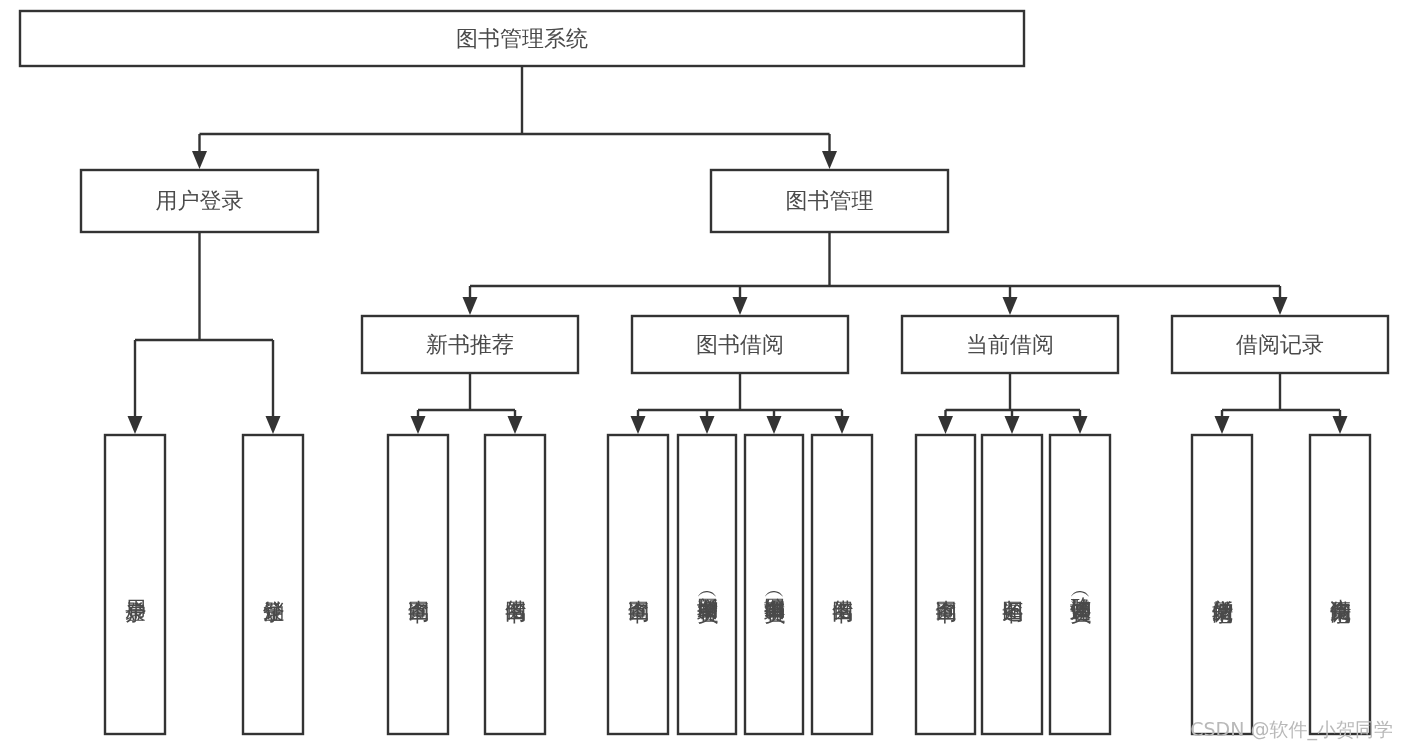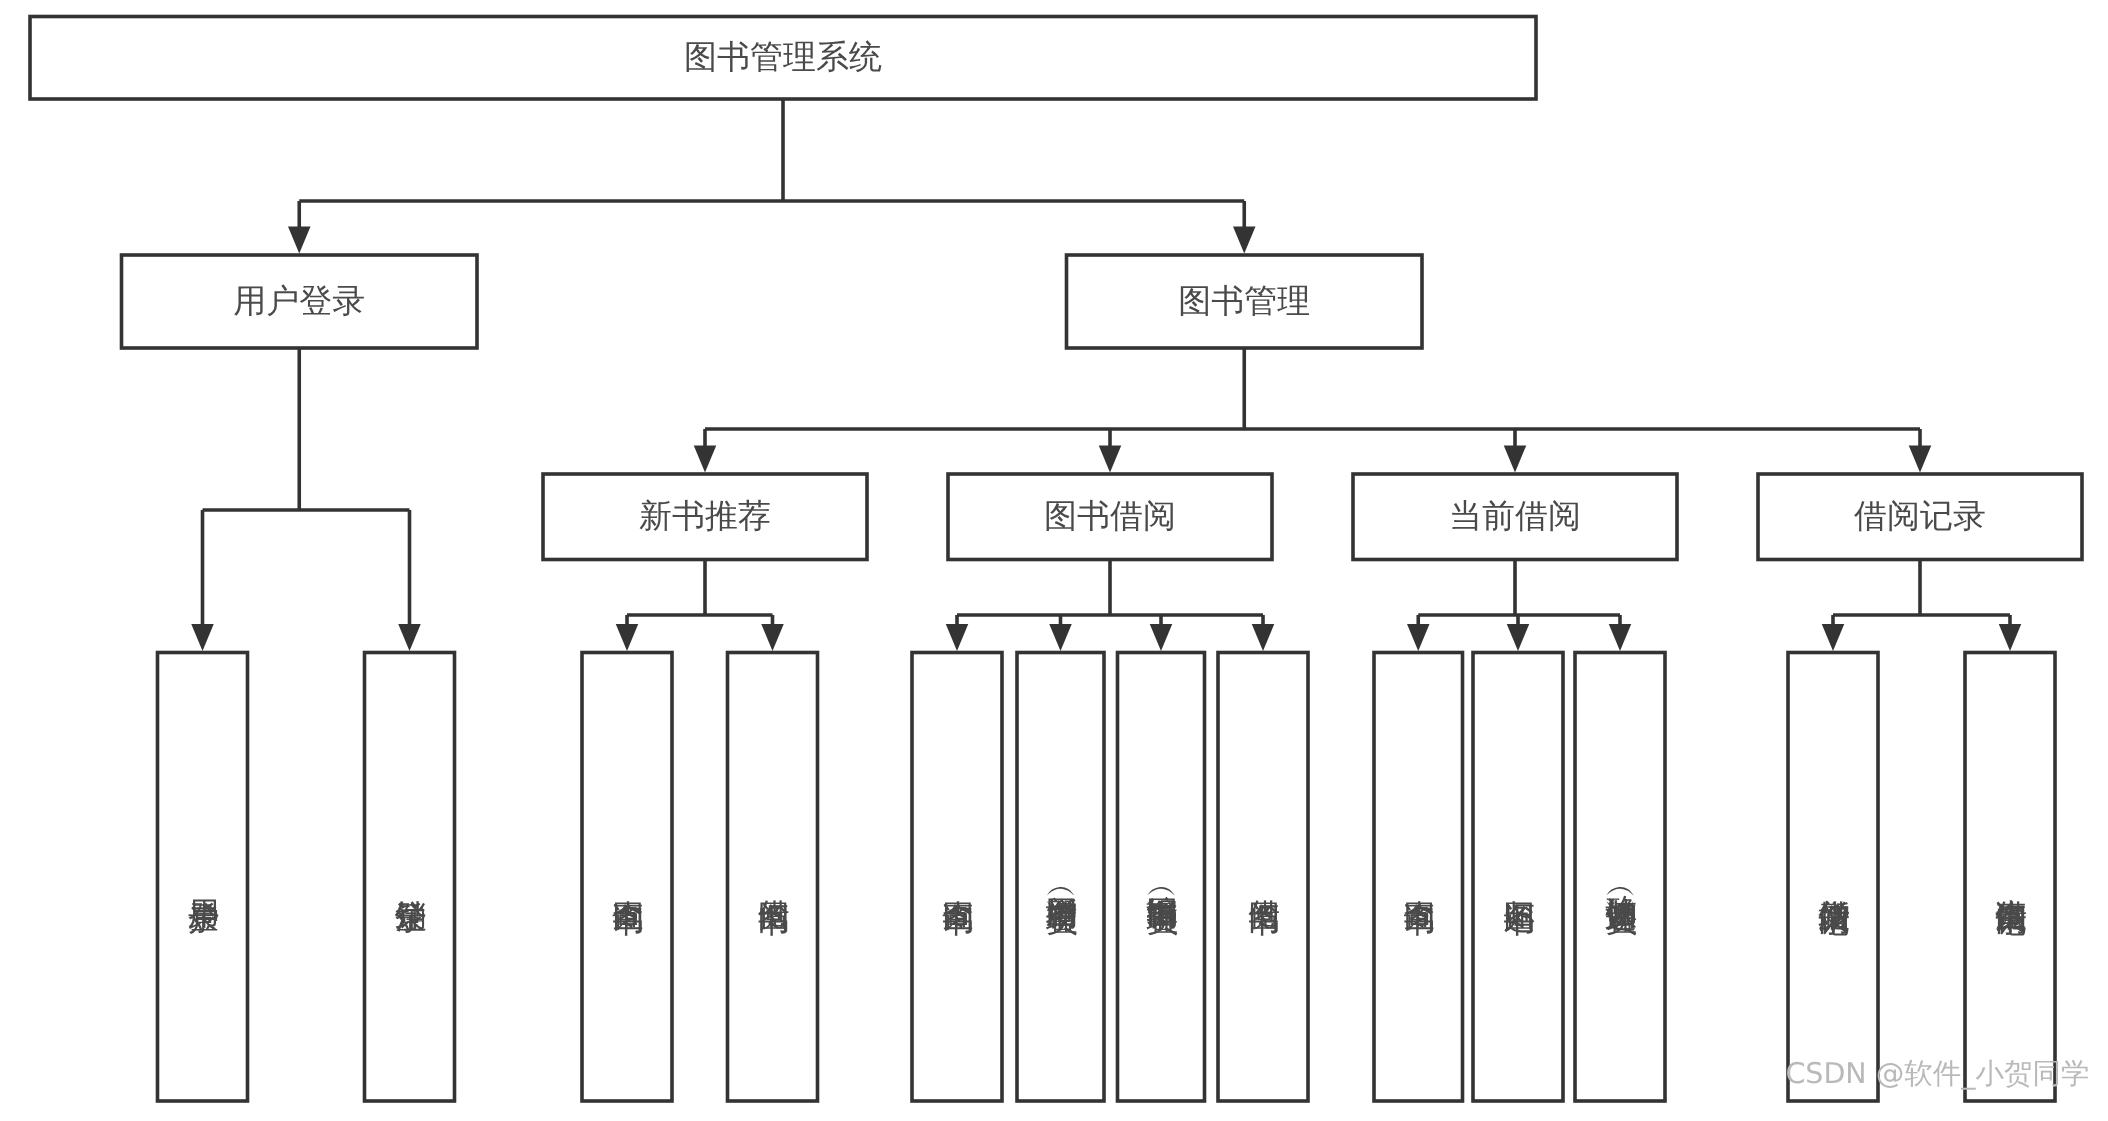--- a/index.html
+++ b/index.html
@@ -61,21 +61,21 @@
     line-height: 1.12;
     writing-mode: vertical-rl;
     text-orientation: upright;
     letter-spacing: 1px;
     white-space: nowrap;
     pointer-events: none;
   }
   .watermark {
     position: absolute;
     right: 12px;
-    bottom: 18px;
+    bottom: 4px;
     color: #b9b9b9;
     font-family: "DejaVu Sans", "Liberation Sans", sans-serif;
     font-size: 19px;
     white-space: nowrap;
     user-select: none;
   }
 </style>
 </head>
 <body>
 

